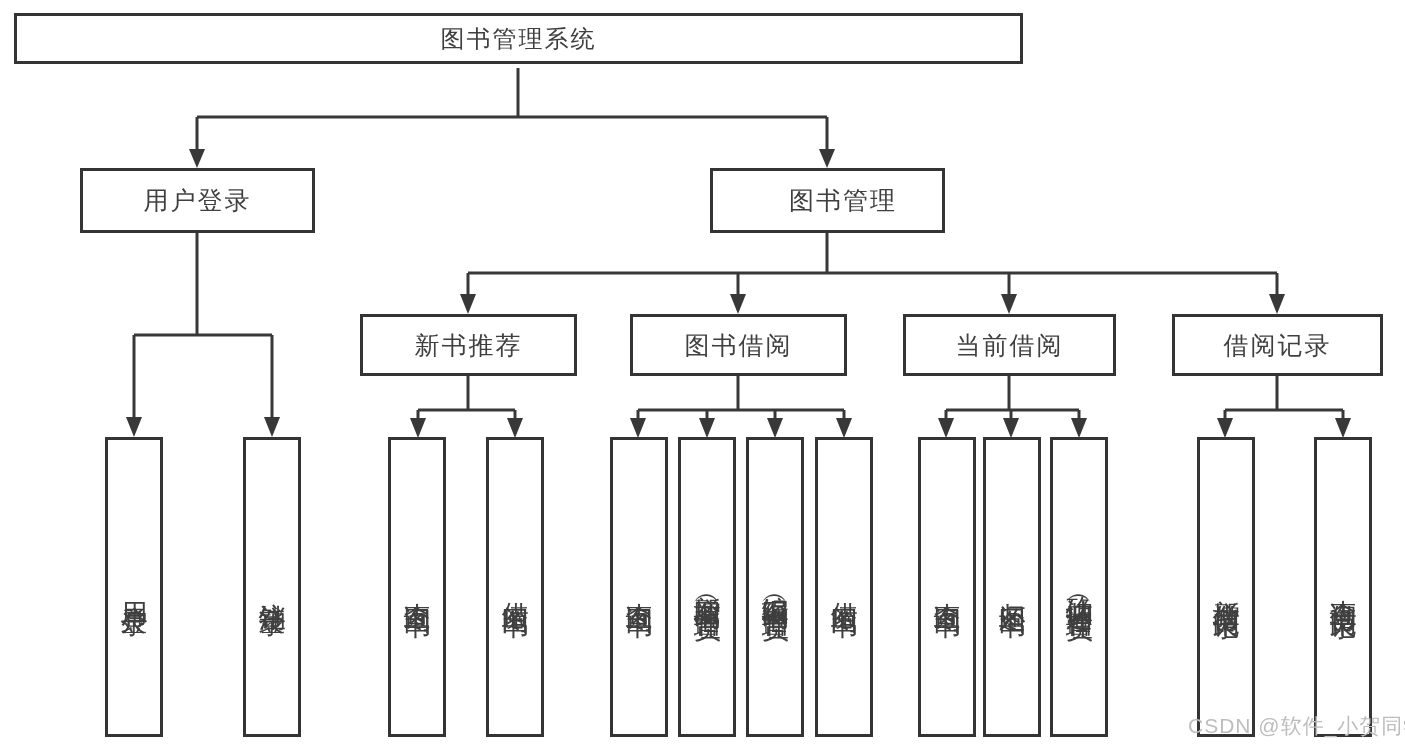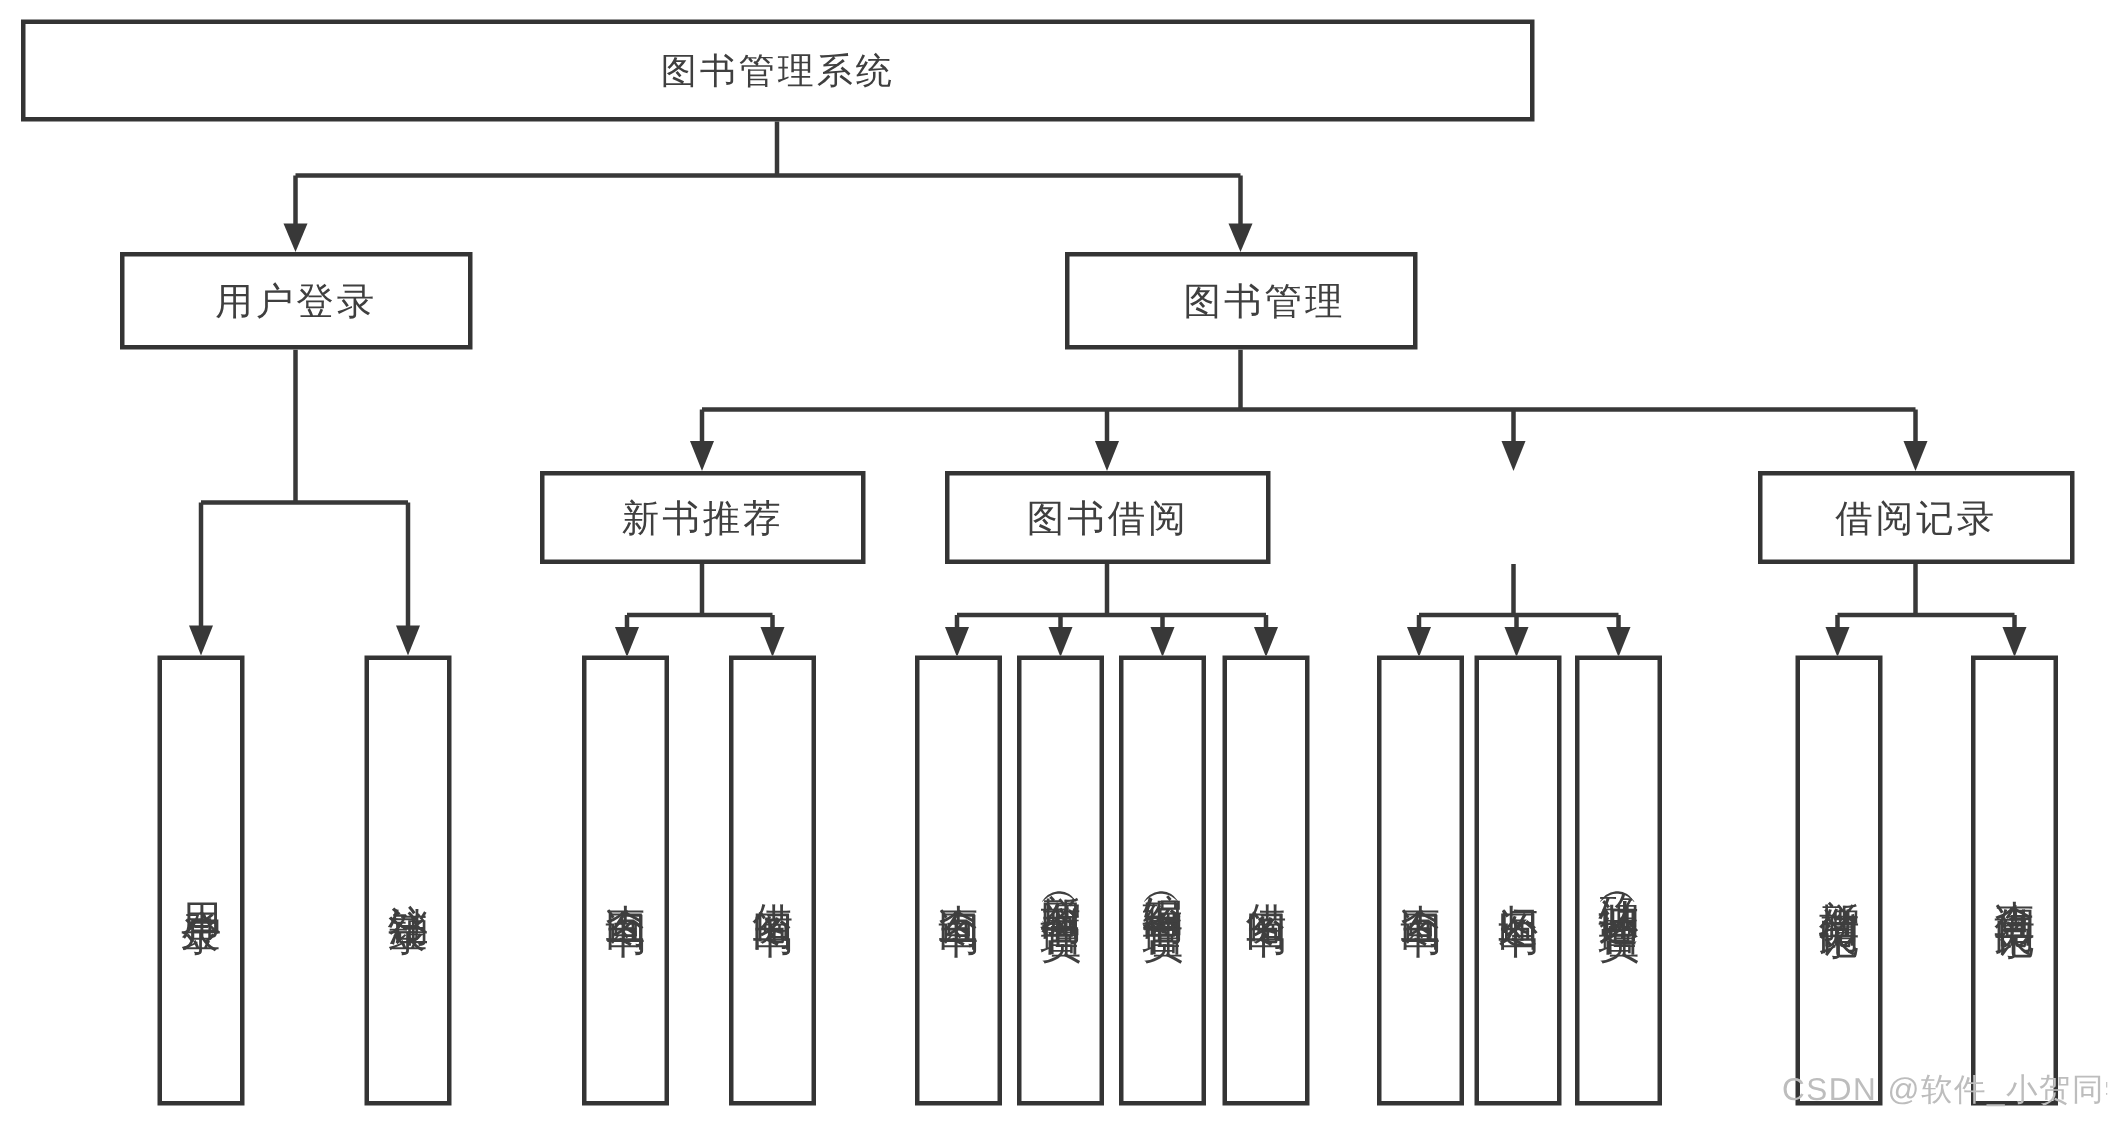--- a/index.html
+++ b/index.html
@@ -88,36 +88,39 @@
     <polygon points="1071,418 1087,418 1079,438"></polygon>
 
     <line x1="1277" y1="376" x2="1277" y2="410"></line>
     <line x1="1225" y1="410" x2="1343" y2="410"></line>
     <line x1="1225" y1="410" x2="1225" y2="420"></line>
     <polygon points="1217,418 1233,418 1225,438"></polygon>
     <line x1="1343" y1="410" x2="1343" y2="420"></line>
     <polygon points="1335,418 1351,418 1343,438"></polygon>
   </svg>
 
-  <div class="hbox root" style="left:14px; top:13px; width:1009px; height:68px;">
+  <div class="hbox root" style="left:14px; top:13px; width:1009px; height:51px;">
     <span>图书管理系统</span>
   </div>
 
   <div class="hbox" style="left:80px; top:168px; width:235px; height:65px;">
     <span>用户登录</span>
   </div>
   <div class="hbox" style="left:710px; top:168px; width:235px; height:65px;padding-left:31px;">
     <span>图书管理</span>
   </div>
 
   <div class="hbox" style="left:630px; top:314px; width:217px; height:62px;">
     <span>图书借阅</span>
   </div>
   <div class="hbox" style="left:360px; top:314px; width:217px; height:62px;">
     <span>新书推荐</span>
+  </div>
+  <div class="hbox" style="left:903px; top:314px; width:213px; height:62px;">
+    <span>当前借阅</span>
   </div>
   <div class="hbox" style="left:1172px; top:314px; width:211px; height:62px;">
     <span>借阅记录</span>
   </div>
 
   <div class="vbox" style="left:105px;">
     <span class="vtext">用户登录</span>
   </div>
   <div class="vbox" style="left:243px;">
     <span class="vtext">注销登录</span>

